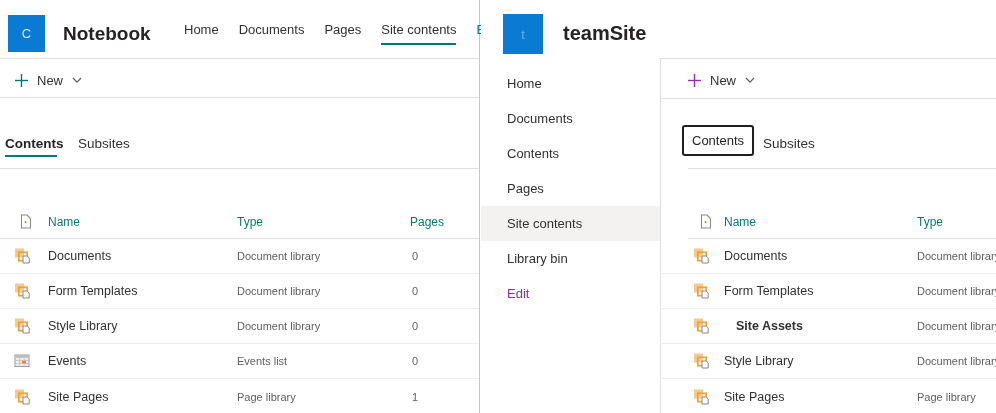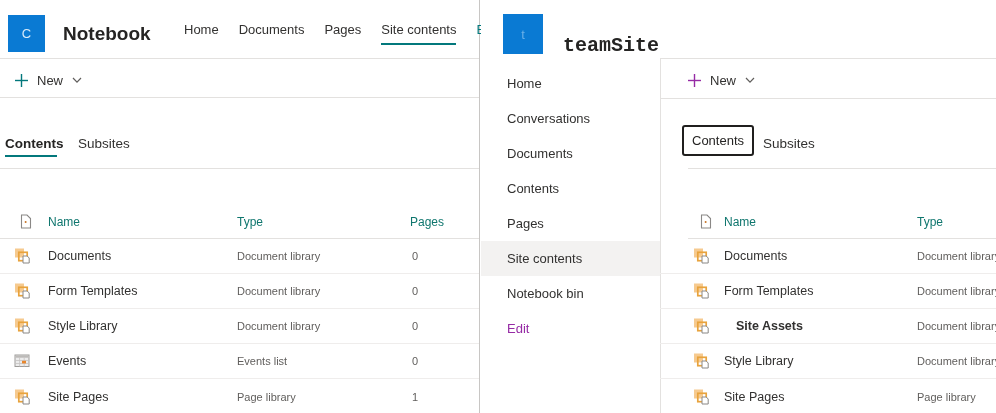--- a/index.html
+++ b/index.html
@@ -185,32 +185,31 @@
       <span class="cell-items" style="left:412px;">1</span>
     </div>
   </div>
 </div>
 
 <div class="panel" id="right-panel">
 
   <div class="site-logo" style="left:22px; top:14px; width:40px; height:40px;">
     <span id="r-logo-letter" style="color: rgb(106, 176, 232);">t</span>
   </div>
-  <div class="site-title" style="left:82px; top:34px; font-size:20px;font-family:Liberation Mono, monospace;">teamSite</div>
+  <div class="site-title" style="left:82px; top:22px; font-size:20px;">teamSite</div>
 
   <div class="hline" style="left:0; right:0; top:58px;"></div>
 
   <div class="sidebar">
     <div class="side-item">Home</div>
-    <div class="side-item">Conversations</div>
     <div class="side-item">Documents</div>
     <div class="side-item">Contents</div>
     <div class="side-item">Pages</div>
     <div class="side-item active">Site contents</div>
-    <div class="side-item">Notebook bin</div>
+    <div class="side-item">Library bin</div>
     <div class="side-item accent">Edit</div>
   </div>
   <div class="vline"></div>
 
   <div class="r-main">
     <div class="newbar-btn" style="left:27px;">
       <svg class="icon-svg" width="15" height="15" style="stroke:var(--accent-right)">
           <use href="#ic-plus"></use>
         </svg>
       <span>New</span>

